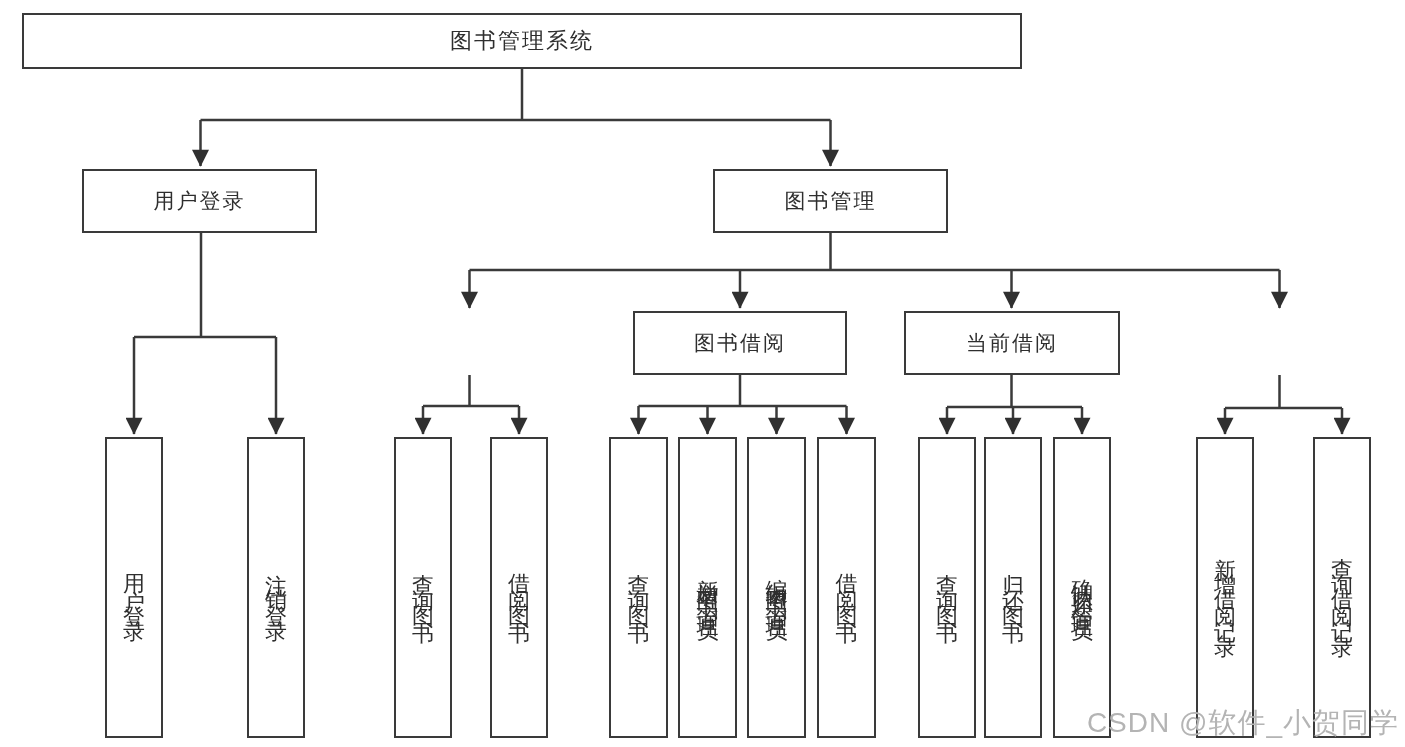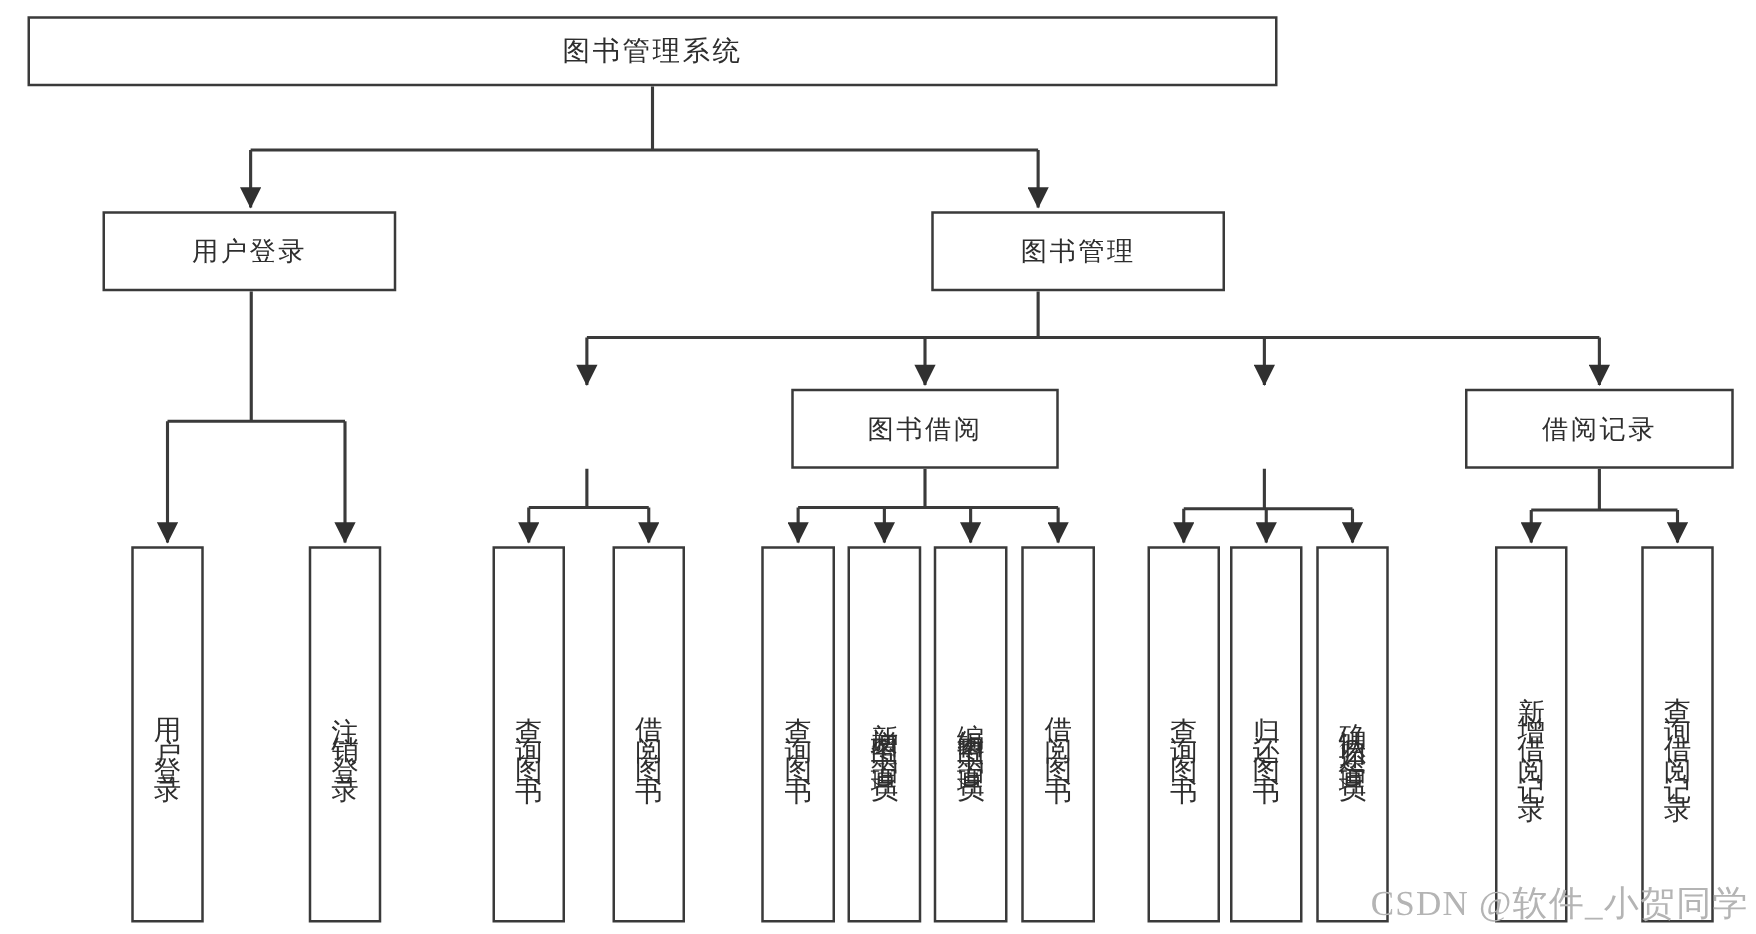--- a/index.html
+++ b/index.html
@@ -1,20 +1,20 @@
 <!DOCTYPE html>
 <html><head>
 <meta charset="utf-8">
 <style>
   html,body{margin:0;padding:0;background:#ffffff;}
   .canvas{
     position:relative;
     width:1405px;height:747px;
     background:#ffffff;
-    font-family:Liberation Serif, serif;
+    font-family:Liberation Sans, sans-serif;
     color:#2e2e2e;
     overflow:hidden;
   }
   svg.wires{position:absolute;left:0;top:0;width:1405px;height:747px;pointer-events:none;}
   .wire{stroke:#3a3a3a;stroke-width:2.5;fill:none;}
   .node{
     position:absolute;
     box-sizing:border-box;
     border:2.5px solid #3a3a3a;
     background:#ffffff;
@@ -88,29 +88,29 @@
     <path class="wire" marker-end="url(#arrow)" d="M1342,408 V434"></path>
   </svg>
 
   <div class="node root-box" style="left:22px;top:13px;width:1000px;height:56px;">
     <span class="h-label">图书管理系统</span>
   </div>
 
   <div class="node" style="left:82px;top:169px;width:235px;height:64px;">
     <span class="h-label">用户登录</span>
   </div>
-  <div class="node" style="left:713px;top:169px;width:235px;height:64px;margin-left:32px;">
+  <div class="node" style="left:713px;top:169px;width:235px;height:64px;">
     <span class="h-label">图书管理</span>
   </div>
 
   <div class="node" style="left:633px;top:311px;width:214px;height:64px;">
     <span class="h-label">图书借阅</span>
   </div>
-  <div class="node" style="left:1172px;top:311px;width:215px;height:64px;">
-    <span class="h-label">借阅记录</span>
+  <div class="node" style="left:904px;top:311px;width:216px;height:64px;">
+    <span class="h-label">当前借阅</span>
   </div>
 
   <div class="node leaf" style="left:105px;">
     <span class="v-label">用户登录</span>
   </div>
   <div class="node leaf" style="left:247px;">
     <span class="v-label">注销登录</span>
   </div>
 
   <div class="node leaf" style="left:394px;">

